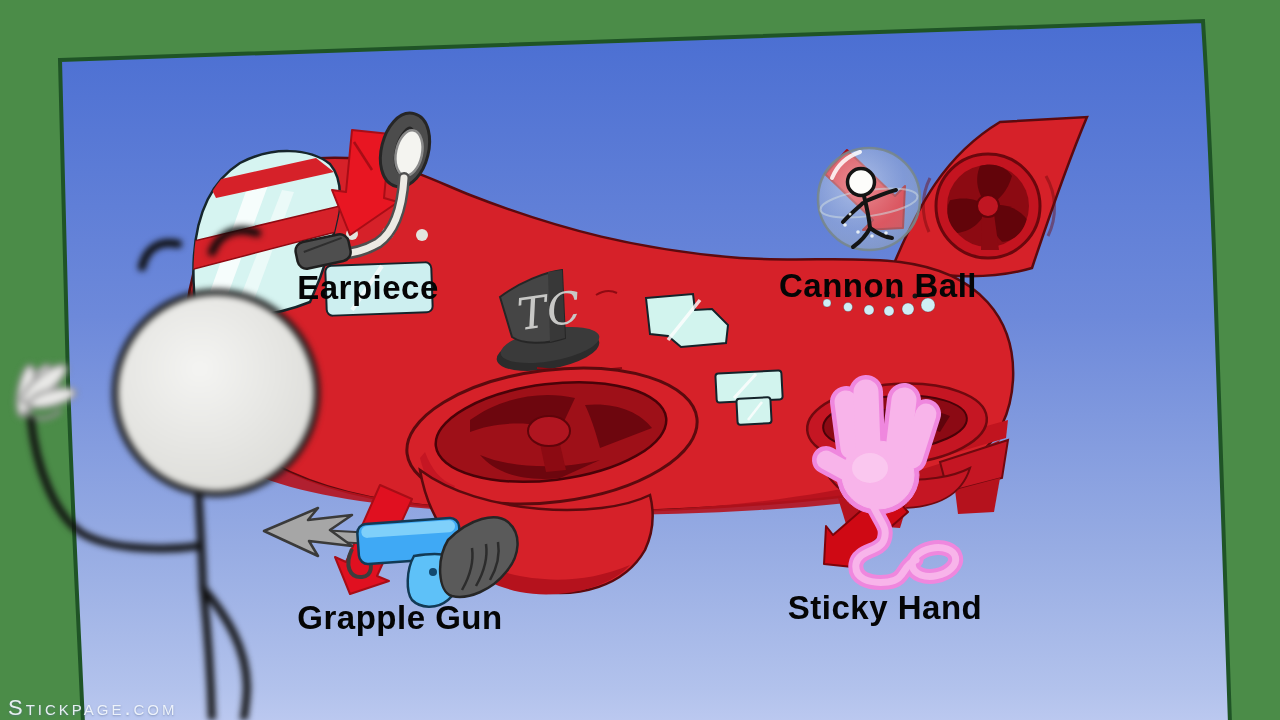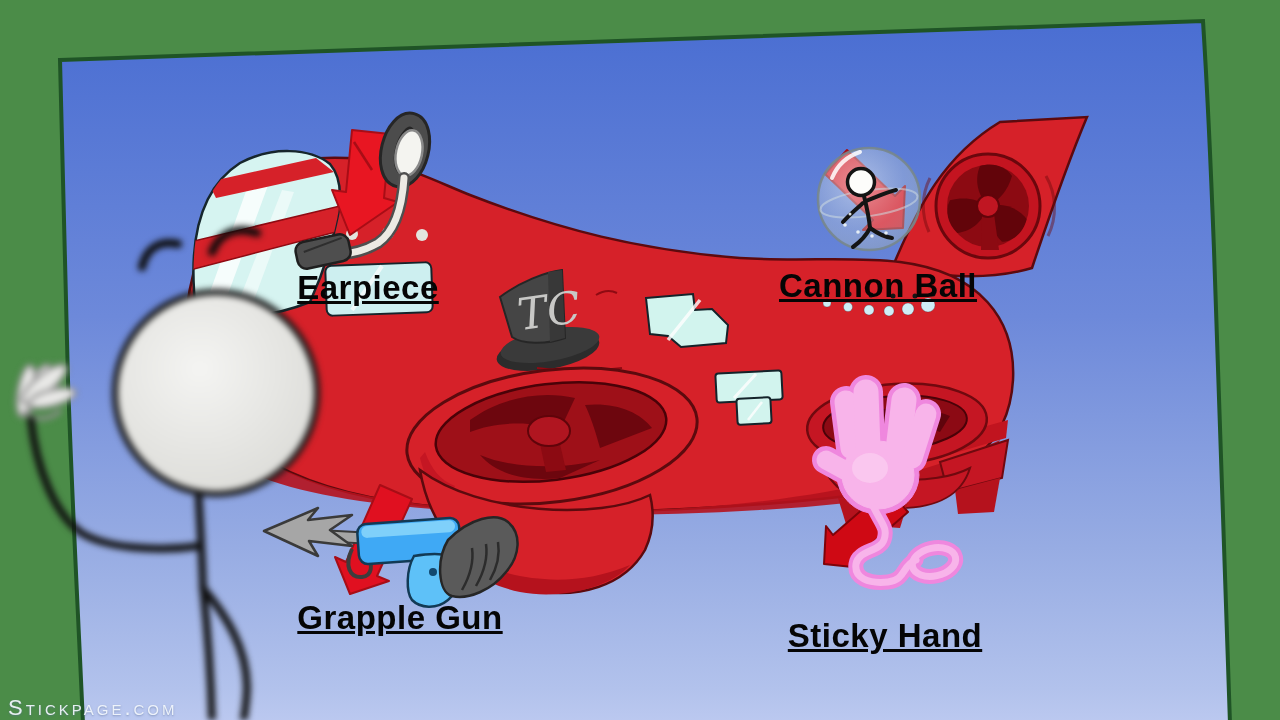--- a/index.html
+++ b/index.html
@@ -2,21 +2,21 @@
 <html><head>
 <meta charset="utf-8">
 <style>
   html,body{margin:0;padding:0;background:#222;}
   .stage{position:relative;width:1280px;height:720px;overflow:hidden;background:#4b8c48;
          font-family:"Liberation Sans",sans-serif;}
   .stage svg{position:absolute;left:0;top:0;}
   #henry-layer{filter:blur(3px);}
   .choice-label{position:absolute;transform:translate(-50%,-50%);
     font:700 33px "Liberation Sans",sans-serif;color:#050505;white-space:nowrap;
-    letter-spacing:.5px;cursor:pointer;text-decoration:underline;}
+    letter-spacing:.5px;cursor:pointer;}
   .watermark{position:absolute;left:8px;top:695px;
     font:400 22px "Liberation Sans",sans-serif;font-variant:small-caps;
     letter-spacing:3px;color:rgba(243,247,253,.92);
     text-shadow:0 1px 2px rgba(90,110,150,.55);white-space:nowrap;}
 </style>
 </head>
 <body>
 
 <div class="stage">
 
@@ -255,17 +255,17 @@
     <path d="M 203,588 C 208,634 211,678 212,722"></path>
     <path d="M 203,588 C 228,618 246,648 247,686 C 247,700 245,712 243,724"></path>
   </g>
 
   <circle cx="216" cy="393" r="101" fill="url(#headGrad)" stroke="#161616" stroke-width="6"></circle>
 </svg>
 
 <div class="choice-label" style="left:368px;top:288px">Earpiece</div>
 <div class="choice-label" style="left:400px;top:618px">Grapple Gun</div>
 <div class="choice-label" style="left:878px;top:286px">Cannon Ball</div>
-<div class="choice-label" style="left:885px;top:636px">Sticky Hand</div>
+<div class="choice-label" style="left:885px;top:608px">Sticky Hand</div>
 
 <div class="watermark">Stickpage.com</div>
 
 </div>
 
 </body></html>

